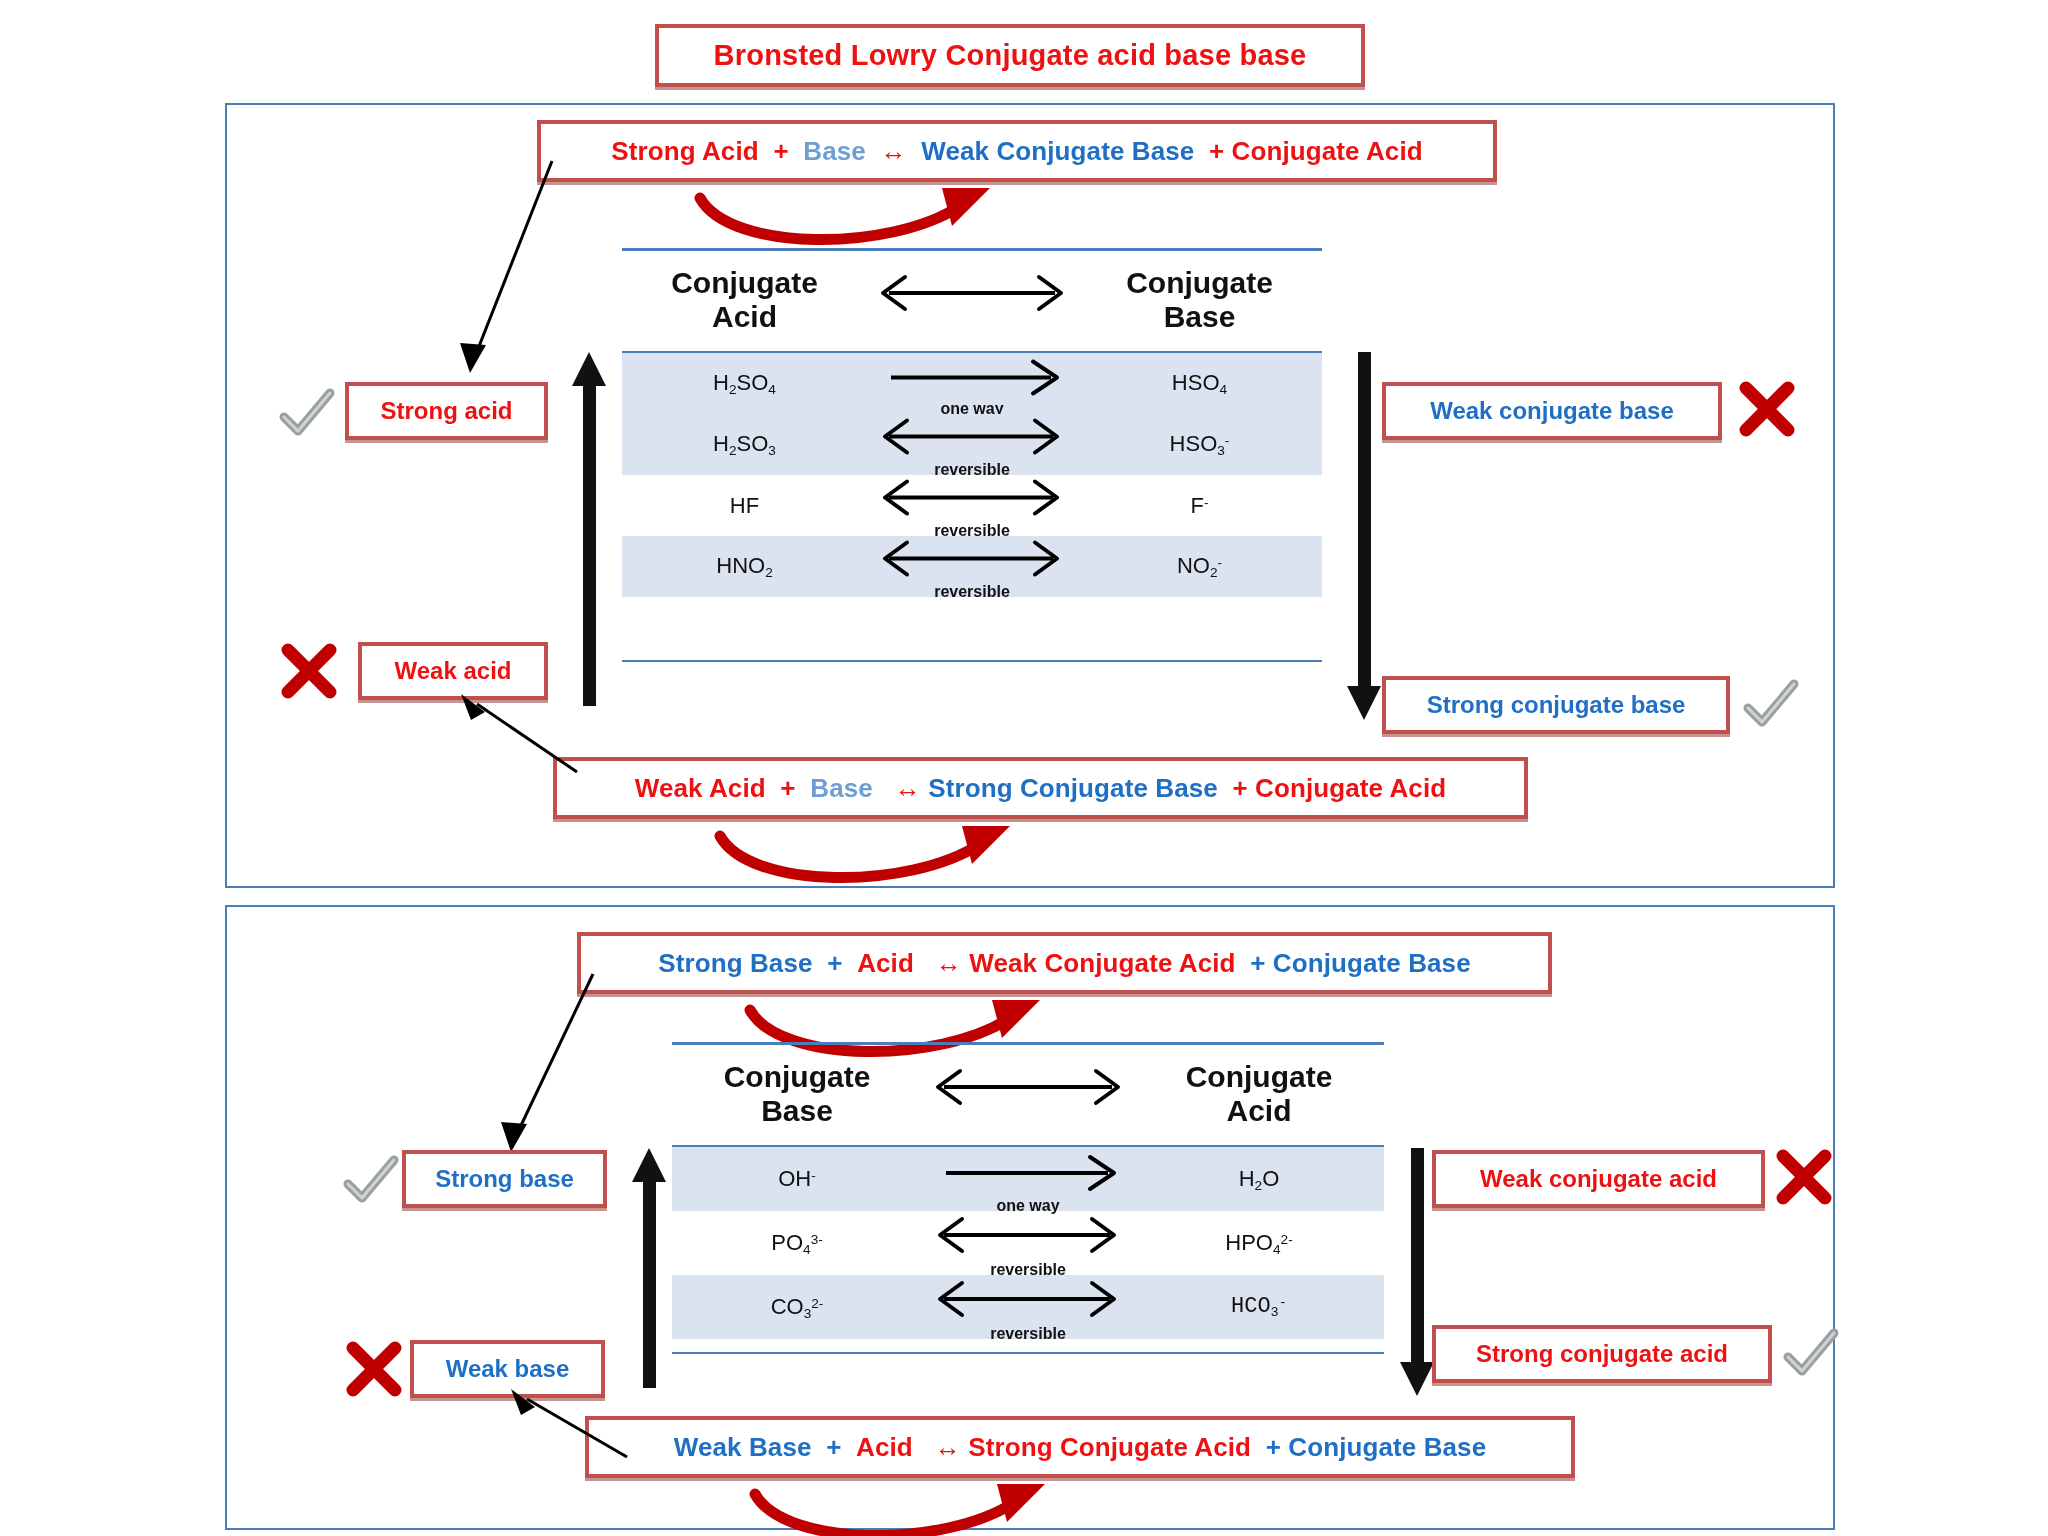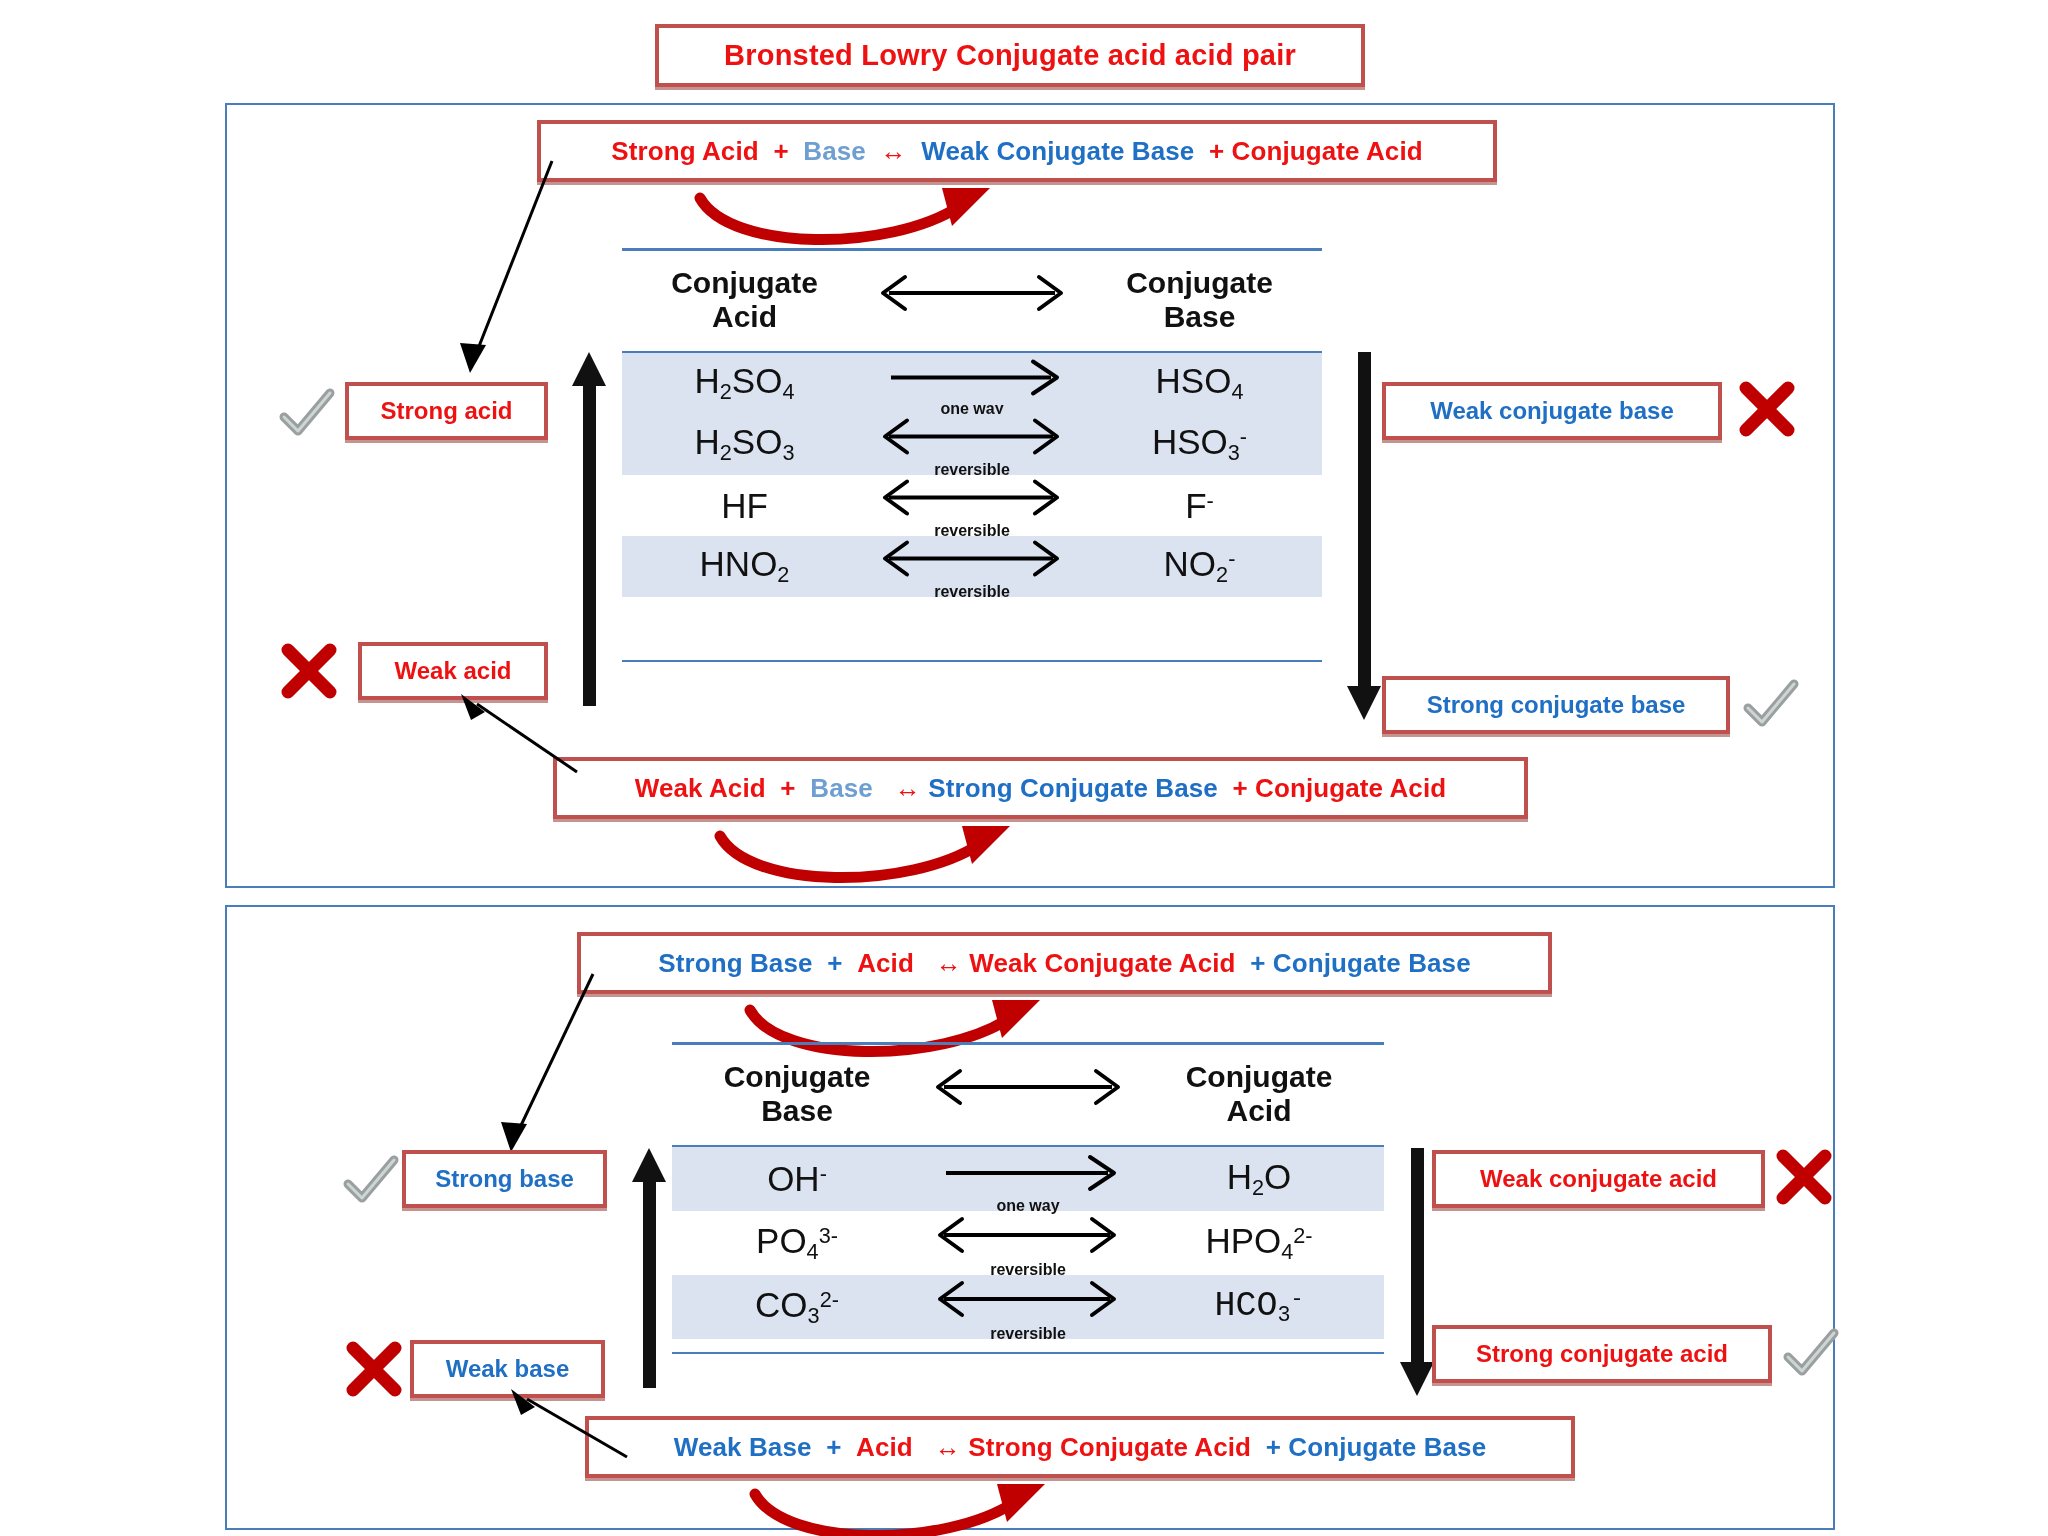--- a/index.html
+++ b/index.html
@@ -22,21 +22,21 @@
   .red{color:#ee1111;}
   .blue{color:#1f6fc4;}
   .lblue{color:#6f9fd0;}
   .eqline{display:flex;align-items:baseline;gap:0;}
   .eqline b{font-weight:bold;}
 
   
   .tbl{position:absolute;}
   .trow{position:relative;display:flex;align-items:center;}
   .trow.shade{background:#dce3f0;}
-  .tcell{font-size:35px;color:#111;text-align:center;font-family:"Liberation Sans",sans-serif;}
+  .tcell{font-size:22px;color:#111;text-align:center;font-family:"Liberation Sans",sans-serif;}
   .tcell sub{font-size:.62em;vertical-align:-0.28em;}
   .tcell sup{font-size:.62em;vertical-align:0.45em;}
   .hdr{font-weight:bold;font-size:30px;line-height:1.12;}
   .bline{position:absolute;left:0;height:3px;background:#4a7ebb;}
   .bline.thin{height:2px;}
 
   
   .arrowcell{position:relative;flex:0 0 auto;}
   .arrlabel{position:absolute;left:0;width:100%;text-align:center;font-size:16px;font-weight:bold;color:#111;}
 
@@ -46,21 +46,21 @@
 
   
   .vbar{position:absolute;}
 
   svg{display:block;overflow:visible;}
 </style>
 </head>
 <body>
 
 <div class="rbox" id="title-box">
-  <span>Bronsted Lowry Conjugate acid acid pair</span>
+  <span>Bronsted Lowry Conjugate acid base base</span>
 </div>
 
 <div class="panel" style="left:225px;top:103px;width:1610px;height:785px;"></div>
 
 <div class="rbox eqbox" id="p1-top-eq" style="left:537px;top:120px;width:960px;height:62px;">
   <span class="eqline">
     <b class="red">Strong Acid</b>
     <b class="red" style="white-space:pre">  +  </b>
     <b class="lblue">Base</b>
     <b class="red" style="white-space:pre">  ↔  </b>

